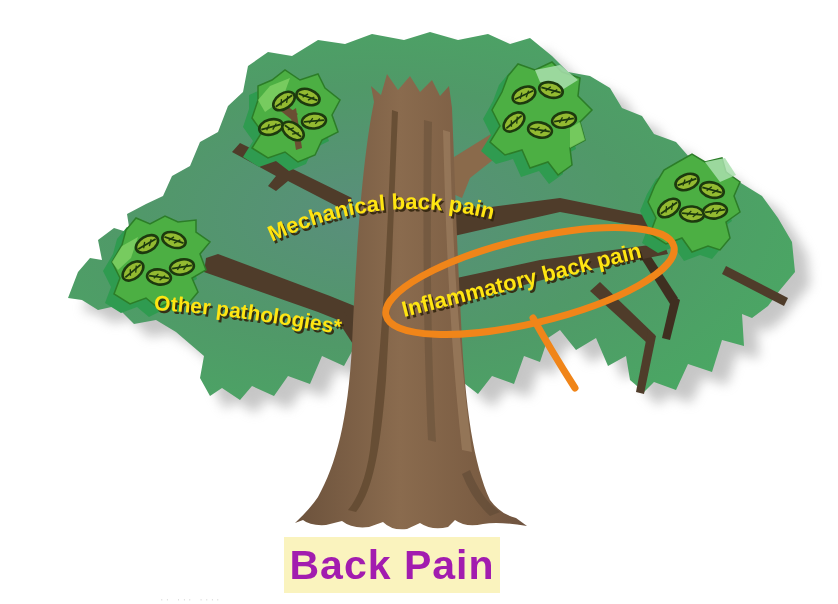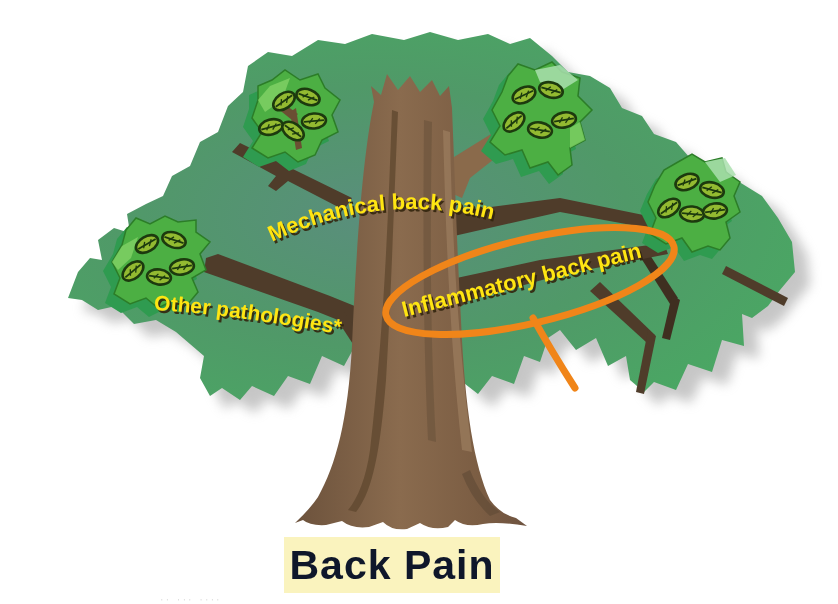--- a/index.html
+++ b/index.html
@@ -7,21 +7,21 @@
     position:relative; width:838px; height:604px; overflow:hidden;
     background:#ffffff; font-family:"Liberation Sans", sans-serif;
   }
   .stage svg { position:absolute; left:0; top:0; }
   .lbl        { font-family:"Liberation Sans", sans-serif; font-weight:bold; fill:#FFE512; }
   .lbl-shadow { font-family:"Liberation Sans", sans-serif; font-weight:bold; fill:#33250E; opacity:0.9; }
   .lbl-21 { font-size:21px; }
   .lbl-22 { font-size:22px; }
   .root-box {
     position:absolute; left:284px; top:537px; width:216px; height:56px;
-    background:#FAF3BE; color:#0f172a; font-weight:bold; font-size:41px;
+    background:#FAF3BE; color:#a21caf; font-weight:bold; font-size:41px;
     line-height:56px; text-align:center; letter-spacing:1px;
     font-family:"Liberation Sans", sans-serif;
   }
   .footer-marks {
     position:absolute; left:160px; top:596px; width:80px; height:8px;
     color:#ADADAD; font-size:6px; letter-spacing:2px; overflow:hidden;
     font-family:"DejaVu Sans Mono", monospace;
   }
 </style>
 </head>

